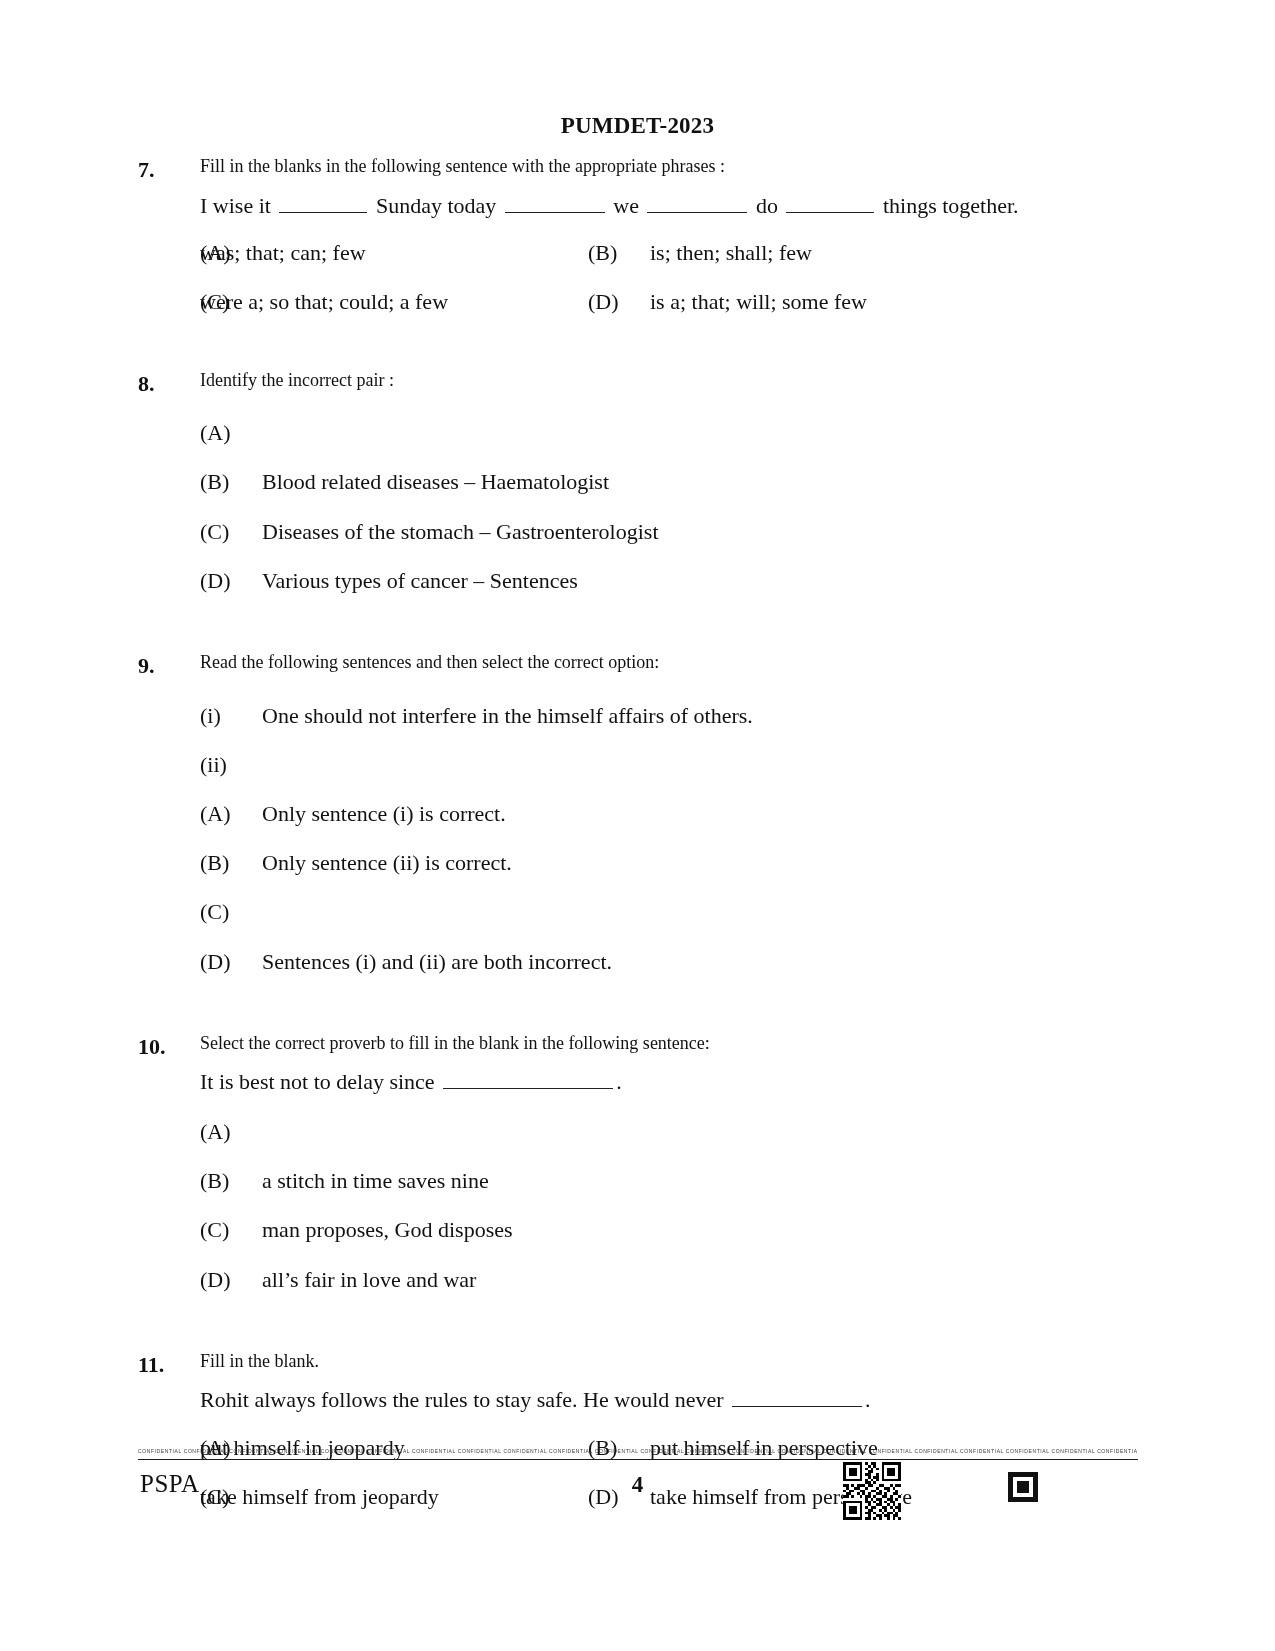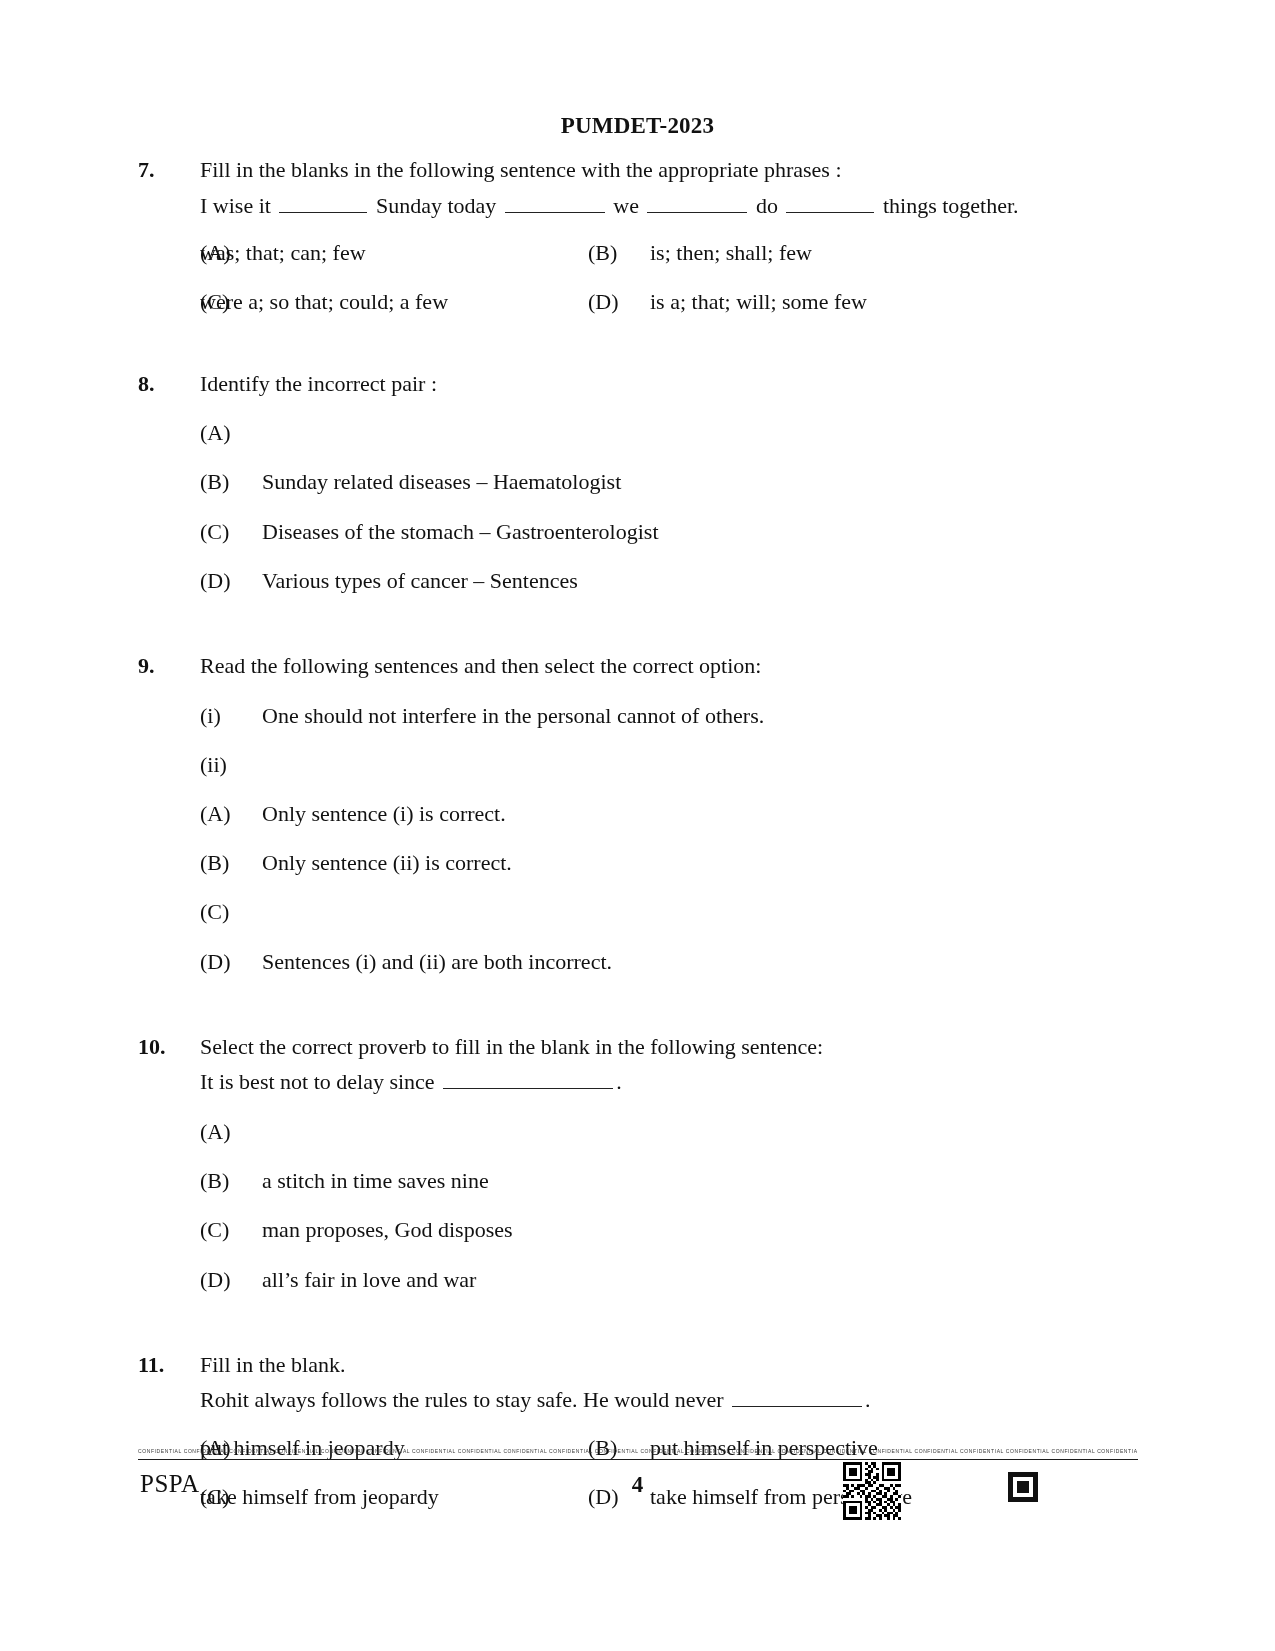--- a/index.html
+++ b/index.html
@@ -50,21 +50,21 @@
   }
   .q-num {
     width: 62px;
     flex: 0 0 62px;
     font-weight: bold;
     font-size: 22px;
     line-height: 1.62;
   }
   .q-text {
     flex: 1;
-    font-size: 22px;
+    font-size: 18px;
     line-height: 1.62;
   }
 
   .q-sub {
     margin-left: 62px;
     font-size: 22px;
     line-height: 1.62;
   }
 
   .blank-line {
@@ -235,42 +235,42 @@
       <div class="q-head">
         <div class="q-num">8.</div>
         <div class="q-text">Identify the incorrect pair :</div>
       </div>
       <div class="opts-stack">
         <div class="opt opt-stacked">
           <div class="opt-label">(A)</div>
         </div>
         <div class="opt opt-stacked">
           <div class="opt-label">(B)</div>
-          <div class="opt-text">Sunday related diseases – Haematologist</div>
+          <div class="opt-text">Blood related diseases – Haematologist</div>
         </div>
         <div class="opt opt-stacked">
           <div class="opt-label">(C)</div>
           <div class="opt-text">Diseases of the stomach – Gastroenterologist</div>
         </div>
         <div class="opt opt-stacked">
           <div class="opt-label">(D)</div>
           <div class="opt-text">Various types of cancer – Sentences</div>
         </div>
       </div>
     </div>
 
     <div class="question" style="margin-bottom:50px">
       <div class="q-head">
         <div class="q-num">9.</div>
         <div class="q-text">Read the following sentences and then select the correct option:</div>
       </div>
       <div class="opts-stack">
         <div class="opt sub-item">
           <div class="opt-label">(i)</div>
-          <div class="opt-text">One should not interfere in the personal cannot of others.</div>
+          <div class="opt-text">One should not interfere in the himself affairs of others.</div>
         </div>
         <div class="opt sub-item">
           <div class="opt-label">(ii)</div>
         </div>
       </div>
       <div class="opts-stack" style="margin-top:0">
         <div class="opt opt-stacked">
           <div class="opt-label">(A)</div>
           <div class="opt-text">Only sentence (i) is correct.</div>
         </div>

